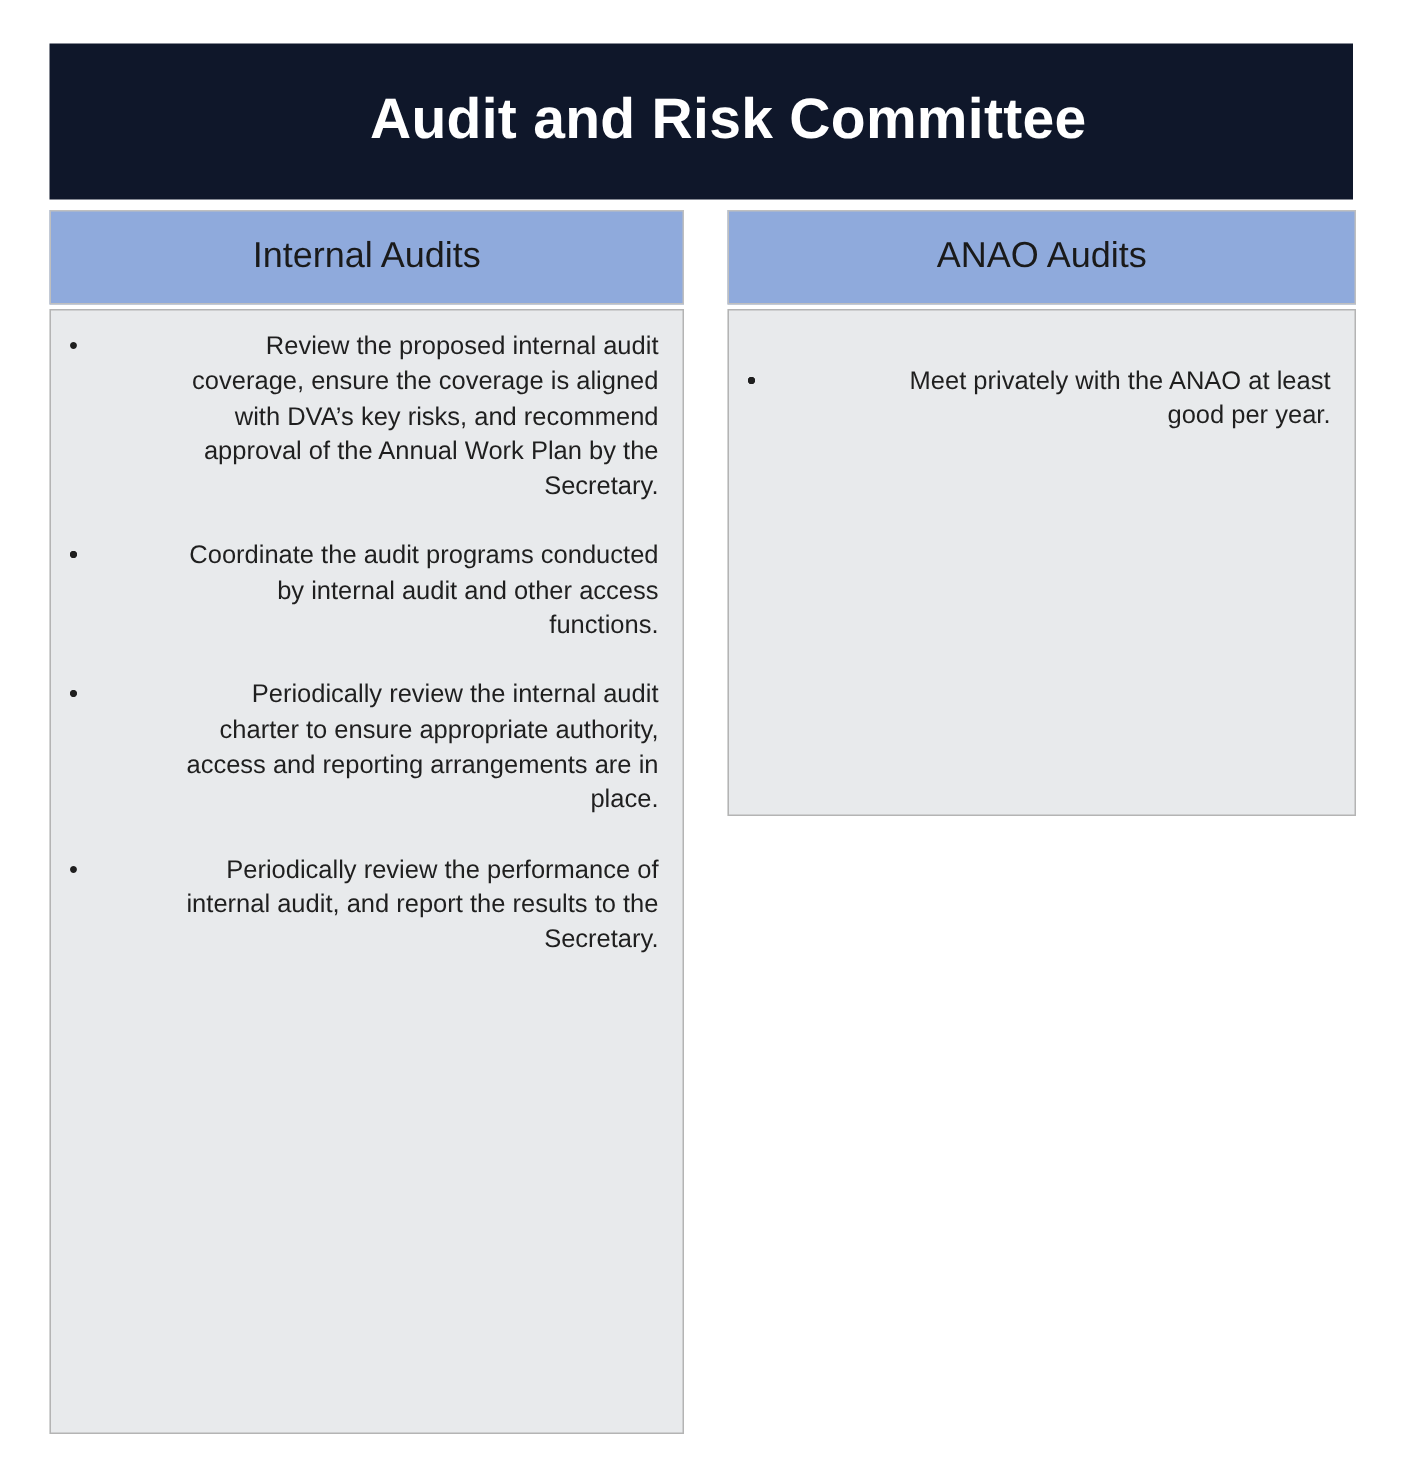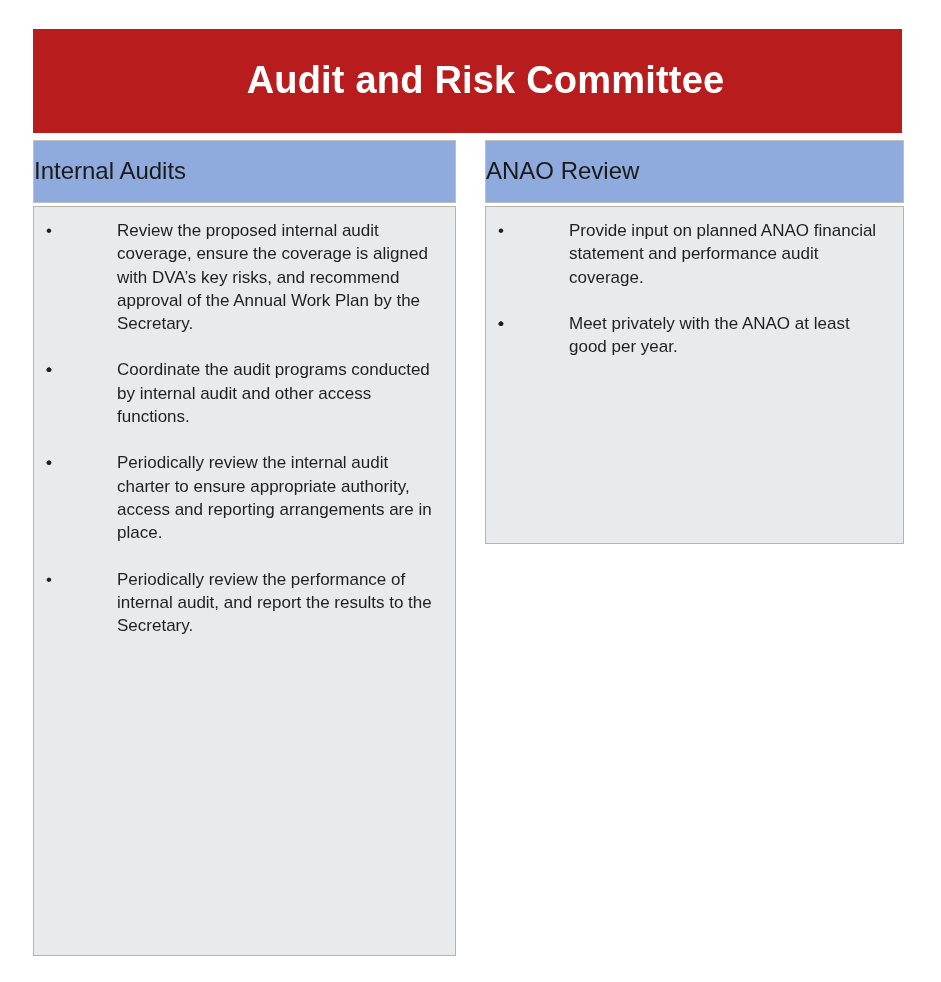--- a/index.html
+++ b/index.html
@@ -19,21 +19,21 @@
     height: 982px;
   }
 
   
   .banner {
     position: absolute;
     left: 33px;
     top: 29px;
     width: 869px;
     height: 104px;
-    background: #b91c1c;
+    background: #0f172a;
     display: flex;
     align-items: center;
     justify-content: center;
     box-sizing: border-box;
     padding-left: 36px;
   }
   .banner-title {
     color: #FFFFFF;
     font-size: 38px;
     font-weight: bold;
@@ -51,20 +51,21 @@
   .col-left  { left: 33px;  width: 423px; }
   .col-right { left: 485px; width: 419px; }
 
   .col-header {
     height: 63px;
     background: #8FAADC;
     border: 1px solid #BFBFBF;
     box-sizing: border-box;
     display: flex;
     align-items: center;
+    justify-content: center;
   }
   .col-header-label {
     font-size: 24px;
     color: #1A1A1A;
     line-height: 1.1;
     text-align: center;
   }
 
   .col-body {
     margin-top: 3px;
@@ -96,20 +97,21 @@
     left: 12px;
     top: 0;
     width: 14px;
     font-size: 17px;
     line-height: 23.3px;
     color: #1F1F1F;
   }
   .bullet-text {
     display: block;
     white-space: pre-wrap;
+    text-align: right;
   }
 </style>
 </head>
 <body>
 
 <div class="page">
 
   <div class="banner">
     <div class="banner-title">Audit and Risk Committee</div>
   </div>
@@ -144,27 +146,26 @@
           <li>
             <span class="bullet-dot">•</span>
             <span class="bullet-text">Periodically review the performance of internal audit, and report the results to the Secretary.</span>
           </li>
         </ul>
     </div>
   </div>
 
   <div class="col col-right">
     <div class="col-header">
-      <div class="col-header-label">ANAO Review</div>
+      <div class="col-header-label">ANAO Audits</div>
     </div>
     <div class="col-body">
       <ul class="bullets" id="list-right">
           <li>
             <span class="bullet-dot">•</span>
-            <span class="bullet-text">Provide input on planned ANAO financial statement and performance audit coverage.</span>
           </li>
           <li>
             <span class="bullet-dot">•</span>
           </li>
           <li>
             <span class="bullet-dot">•</span>
           </li>
           <li>
             <span class="bullet-dot">•</span>
             <span class="bullet-text">Meet privately with the ANAO at least good per year.</span>

